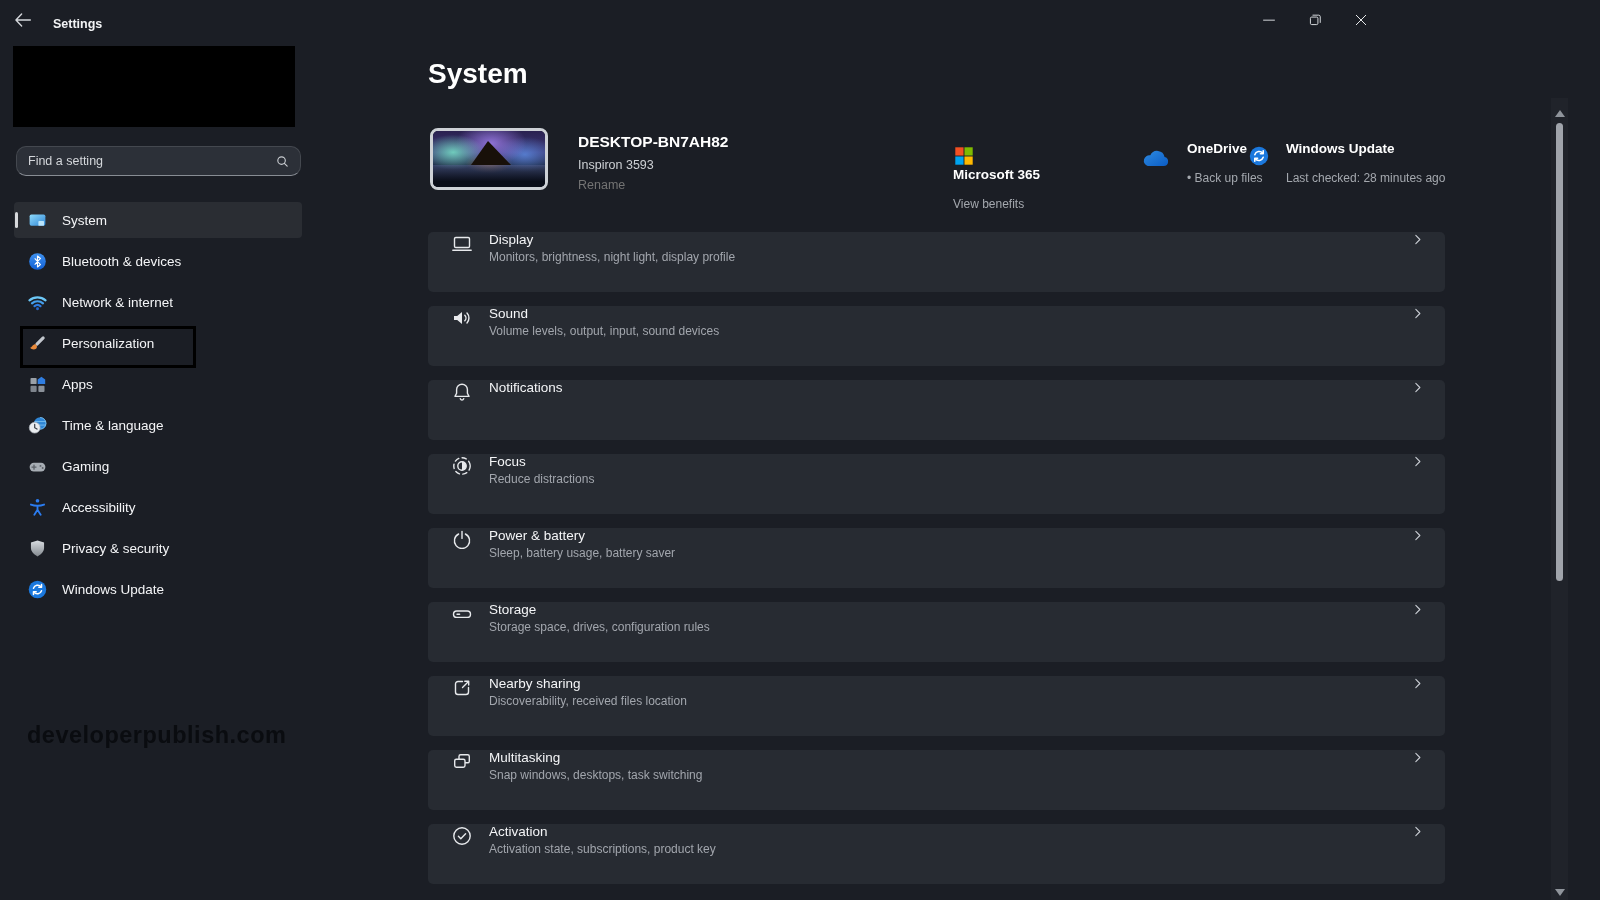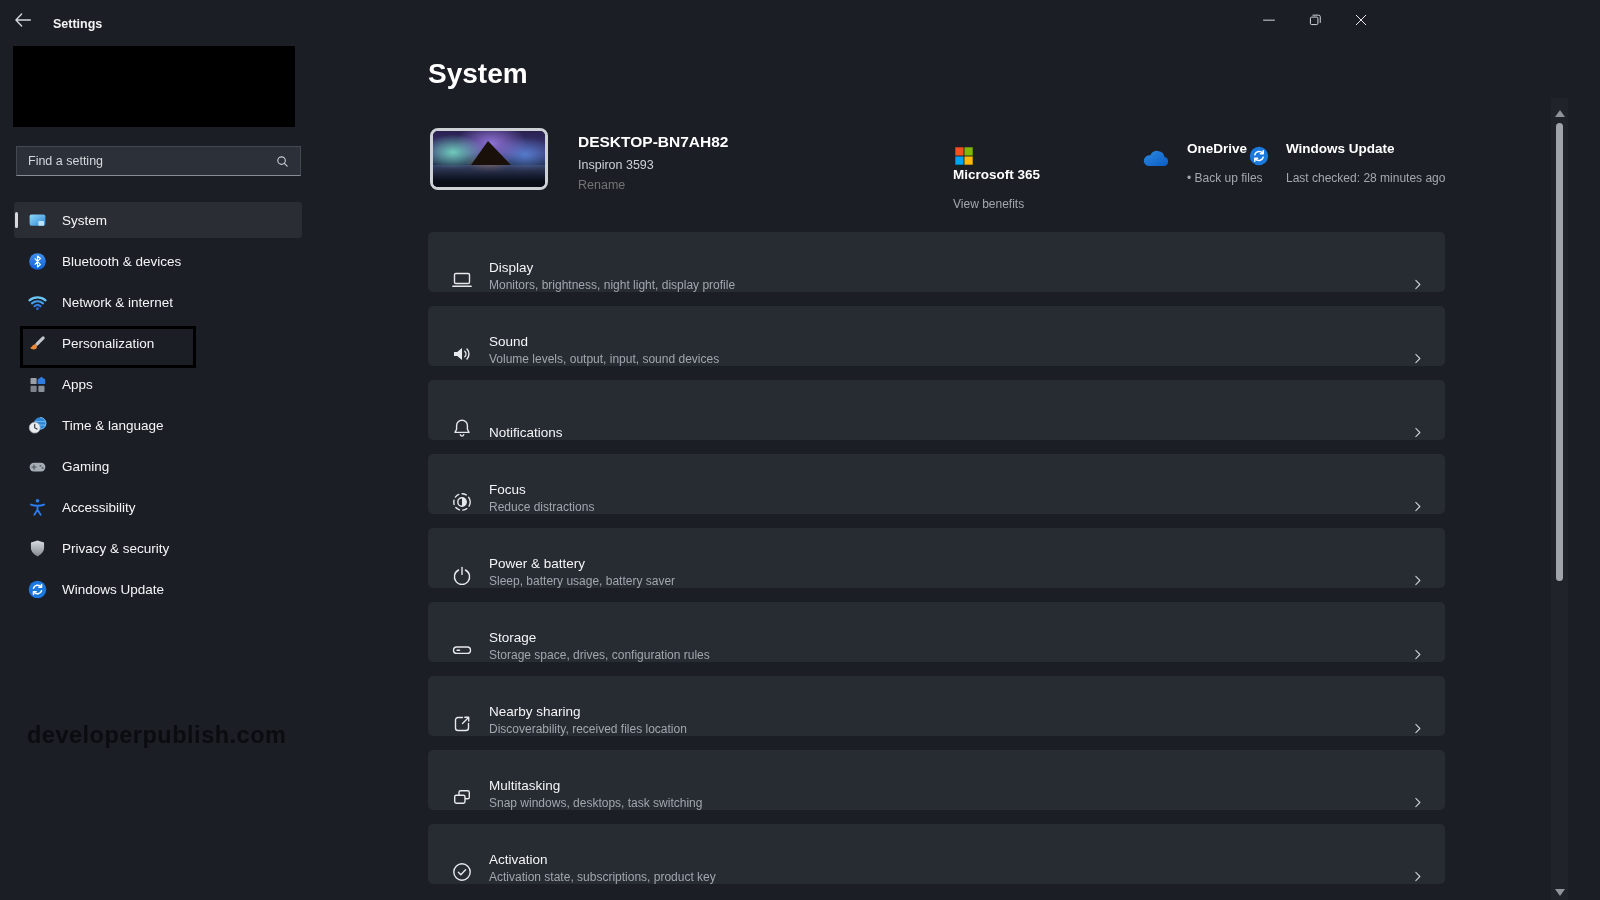--- a/index.html
+++ b/index.html
@@ -10,21 +10,21 @@
   
   .titlebar { position:absolute; left:0; top:0; width:1384px; height:40px;text-align:center; }
   .back-btn { position:absolute; left:12px; top:8px; width:32px; height:24px; background:none; border:none; cursor:pointer; }
   .tb-title { position:absolute; left:53px; top:17px; font-size:12.5px; font-weight:700; color:#f2f3f5; }
   .win-controls { position:absolute; right:0; top:0; display:flex; }
   .win-btn { width:46px; height:40px; background:none; border:none; display:flex; align-items:center; justify-content:center; cursor:pointer; }
 
   
   .account-box { position:absolute; left:13px; top:46px; width:282px; height:81px; background:#000; }
   .search-box { position:absolute; left:16px; top:146px; width:285px; height:30px; background:#2c3038;
-    border:1px solid #44484f; border-bottom:1px solid #888d94; border-radius:0; display:flex; align-items:center; }
+    border:1px solid #44484f; border-bottom:1px solid #888d94; border-radius:10px; display:flex; align-items:center; }
   .search-box input { flex:1; background:transparent; border:none; outline:none; color:#e3e5e8;
     font-family:"Liberation Sans", sans-serif; font-size:12.5px; padding:0 8px 0 11px; }
   .search-box input::placeholder { color:#d4d7db; opacity:1; }
   .search-glyph { margin-right:10px; }
 
   .nav { position:absolute; left:14px; top:202px; width:288px; }
   .nav-item { position:relative; height:36px; margin-bottom:5px; display:flex; align-items:center;
     padding-left:13px; border-radius:4px; cursor:pointer; }
   .nav-item.selected { background:rgba(255,255,255,.065); }
   .nav-item.selected::before { content:''; position:absolute; left:1px; top:10px; width:3px; height:16px;
@@ -60,21 +60,21 @@
   .device-rename { position:absolute; left:578px; top:178px; font-size:12.5px; color:#737373; cursor:pointer; background:none; border:none; font-family:"Liberation Sans", sans-serif; padding:0; }
 
   .status-block { position:absolute; top:141px; display:flex; align-items:flex-start; cursor:pointer; }
   .status-icon { width:22px; height:22px; margin-right:16px; margin-top:4px; flex:0 0 auto; }
   .status-icon svg { width:100%; height:100%; }
   .status-icon.wide { width:30px; height:24px; margin-top:6px; }
   .st-title { font-size:13.5px; font-weight:700; color:#fff; }
   .st-sub { font-size:12px; color:#a4a8ae; margin-top:15px; }
 
   .rows { position:absolute; left:428px; top:232px; width:1017px; display:flex; flex-direction:column; gap:14px; }
-  .row-card { height:60px; background:#272b32; border-radius:5px; display:flex; align-items:flex-end;
+  .row-card { height:60px; background:#272b32; border-radius:5px; display:flex; align-items:flex-start;
     padding:0 20px 0 22px; cursor:pointer; }
   .row-icon { width:24px; height:24px; margin-right:15px; flex:0 0 auto; }
   .row-icon svg { width:24px; height:24px; }
   .row-text { flex:1; display:flex; flex-direction:column; gap:3px; }
   .row-title { font-size:13.5px; color:#f4f5f7; }
   .row-sub { font-size:12px; color:#a2a6ad; }
   .row-chevron { flex:0 0 auto; }
 
   
   .sb-track { position:absolute; left:1551px; top:98px; width:17px; height:802px; background:rgba(255,255,255,.025); }

